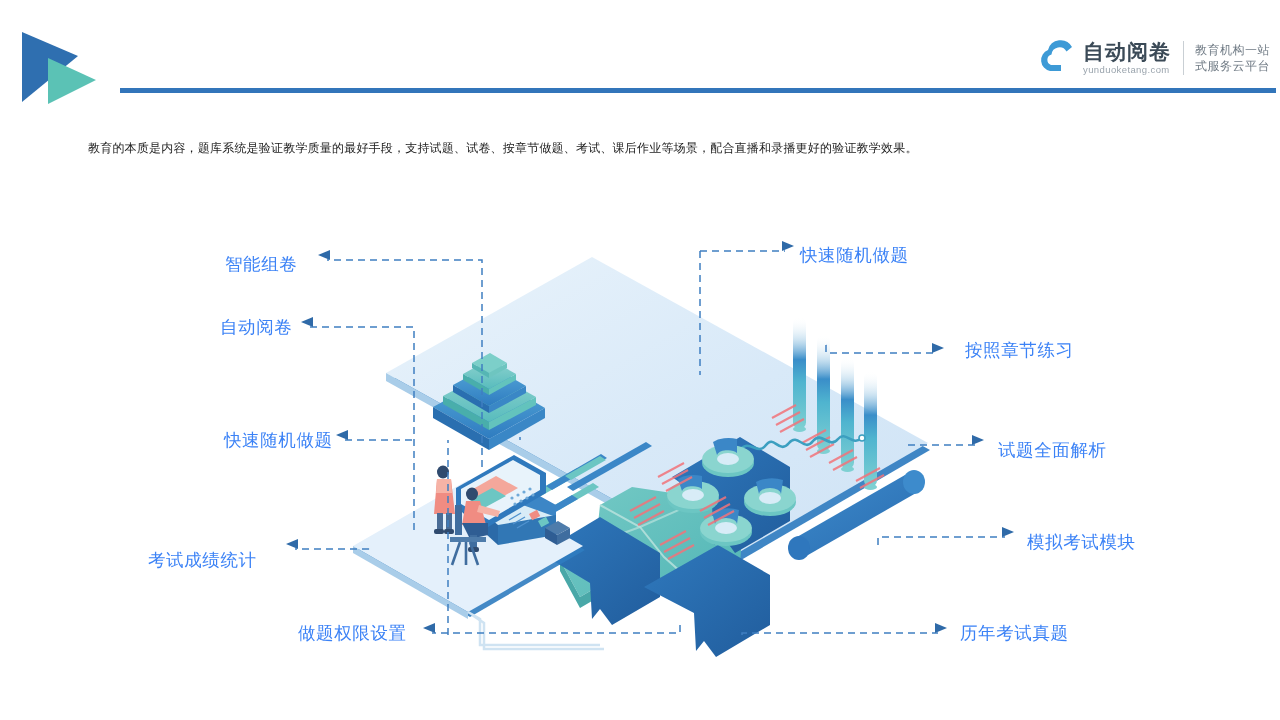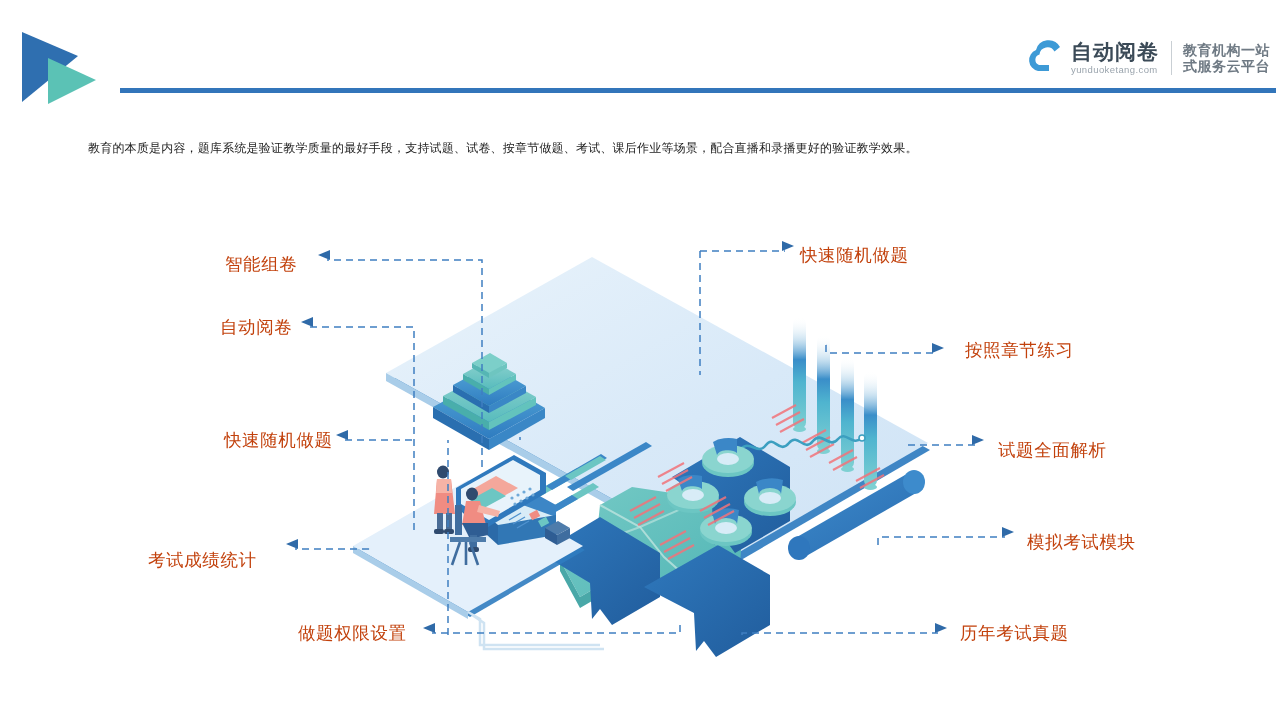--- a/index.html
+++ b/index.html
@@ -25,35 +25,35 @@
     background:#3275ba;
   }
 
   
   #brand { position:absolute; right:10px; top:34px; height:48px; display:flex; align-items:center; }
   #brand-cloud { width:42px; height:40px; margin-right:2px; }
   #brand-words { display:flex; flex-direction:column; justify-content:center; }
   #brand-name { font-size:21px; font-weight:700; color:#3b4a57; letter-spacing:1px; line-height:22px; }
   #brand-url  { font-size:9.5px; color:#9aa4ad; letter-spacing:.4px; line-height:12px; margin-top:1px; }
   #brand-sep  { width:1px; height:34px; background:#c9cfd4; margin:0 11px 0 12px; }
-  #brand-tag  { font-size:14px; color:#6f7a84; line-height:16px; letter-spacing:.5px;font-weight:bold; }
+  #brand-tag  { font-size:12px; color:#6f7a84; line-height:16px; letter-spacing:.5px; }
 
   
   #intro {
     position:absolute; left:88px; top:130px; width:1160px;
     font-size:12px; line-height:37px; color:#1c1c1c; letter-spacing:.2px;
   }
 
   
   #stage { position:absolute; left:0; top:205px; width:1280px; height:480px; }
   #stage svg { display:block; }
 
   
   .label {
-    position:absolute; color:#c2410c; font-size:17.5px; white-space:nowrap;
+    position:absolute; color:#3b82f6; font-size:17.5px; white-space:nowrap;
     letter-spacing:.6px;
   }
   .label.l { text-align:right; }
   .lbl-zhineng   { left:225px; top:252px; }
   .lbl-zidong    { left:220px; top:315px; }
   .lbl-cuoti     { left:224px; top:428px; }
   .lbl-chengji   { left:148px; top:548px; }
   .lbl-quanxian  { left:298px; top:621px; }
   .lbl-kuaisu    { left:800px; top:243px; }
   .lbl-zhangjie  { left:965px; top:338px; }

